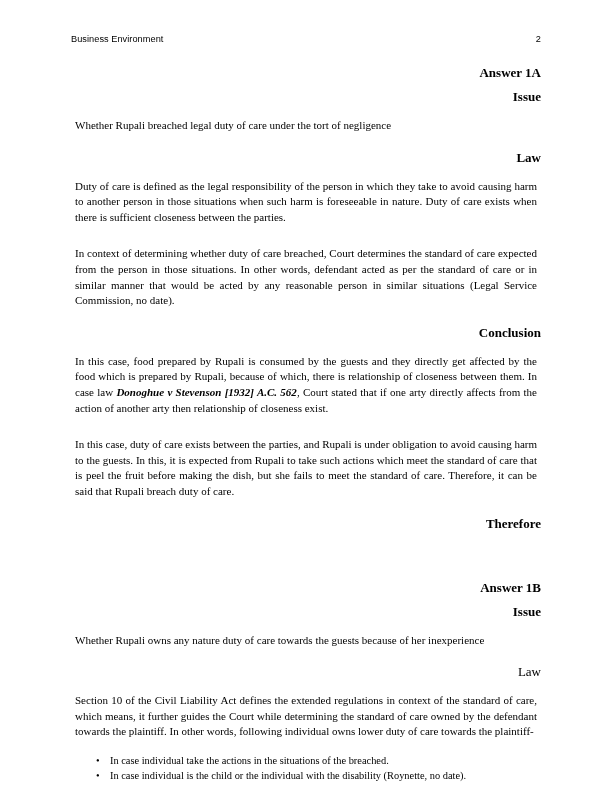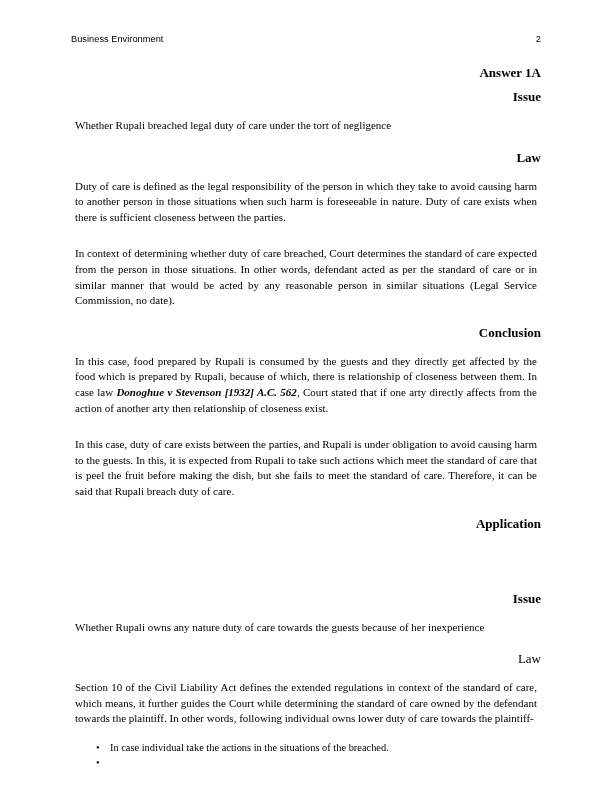--- a/index.html
+++ b/index.html
@@ -135,26 +135,27 @@
 
     <h2 class="heading">Conclusion</h2>
     <div class="sp-after-heading"></div>
 
     <p class="para"><span>In this case, food prepared by Rupali is consumed by the guests and they directly get affected by the food which is prepared by Rupali, because of which, there is relationship of closeness between them. In case law </span><span class="citation">Donoghue v Stevenson [1932] A.C. 562</span><span>, Court stated that if one arty directly affects from the action of another arty then relationship of closeness exist.</span></p>
     <div class="sp-after-para"></div>
 
     <p class="para">In this case, duty of care exists between the parties, and Rupali is under obligation to avoid causing harm to the guests. In this, it is expected from Rupali to take such actions which meet the standard of care that is peel the fruit before making the dish, but she fails to meet the standard of care. Therefore, it can be said that Rupali breach duty of care.</p>
     <div class="sp-after-para"></div>
 
-    <h2 class="heading">Application</h2>
+    <h2 class="heading">Therefore</h2>
     <div class="sp-after-heading"></div>
 
 
     <div class="sp-block-gap"></div>
 
+    <h2 class="heading">Answer 1B</h2>
     <div class="sp-after-heading"></div>
 
     <h2 class="heading">Issue</h2>
     <div class="sp-after-heading"></div>
 
     <p class="para">Whether Rupali owns any nature duty of care towards the guests because of her inexperience</p>
     <div class="sp-after-para"></div>
 
     <h2 class="heading plain">Law</h2>
     <div class="sp-after-heading"></div>
@@ -162,17 +163,18 @@
     <p class="para">Section 10 of the Civil Liability Act defines the extended regulations in context of the standard of care, which means, it further guides the Court while determining the standard of care owned by the defendant towards the plaintiff. In other words, following individual owns lower duty of care towards the plaintiff-</p>
     <div class="sp-small"></div>
 
     <ul class="bullets">
       <li>
         <span class="bullet-glyph">•</span>
         <span>In case individual take the actions in the situations of the breached.</span>
       </li>
       <li>
         <span class="bullet-glyph">•</span>
+        <span>In case individual is the child or the individual with the disability (Roynette, no date).</span>
       </li>
     </ul>
 
   </div>
 </div>
 
 </body></html>

